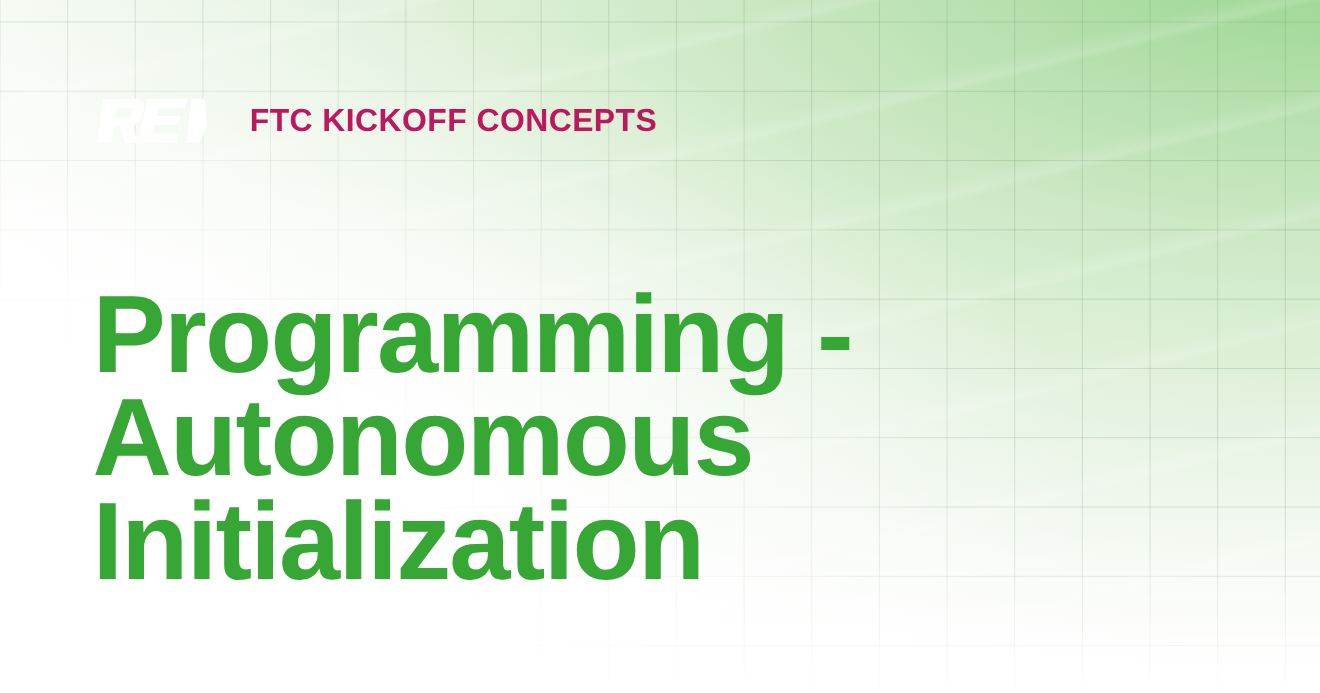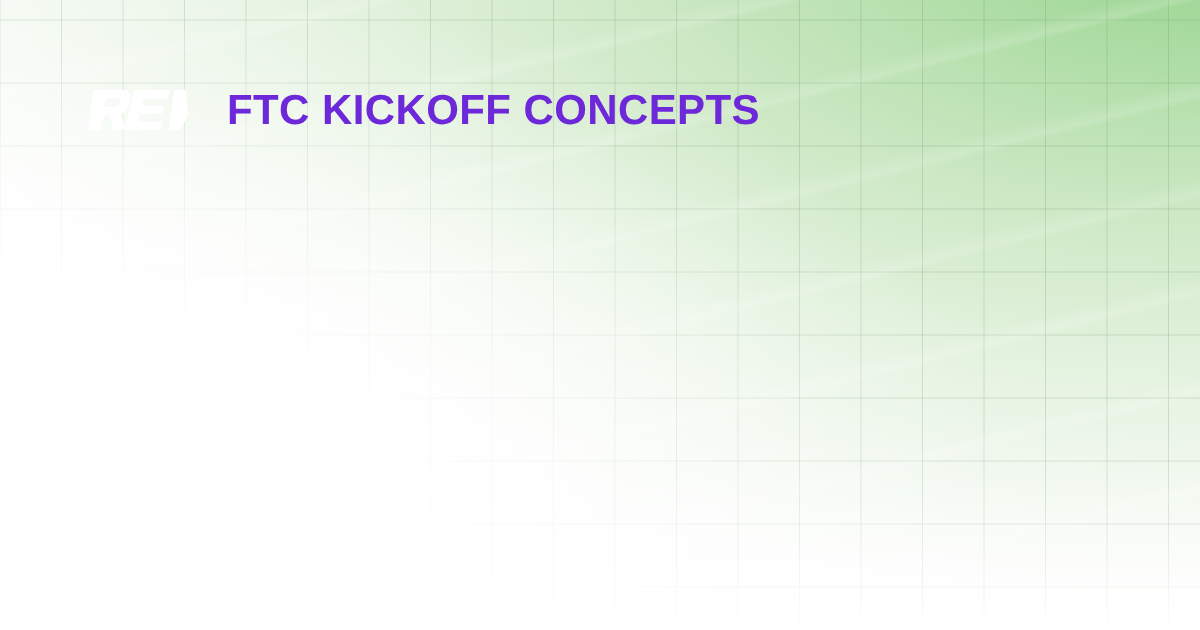--- a/index.html
+++ b/index.html
@@ -100,22 +100,22 @@
 
   #rev-logo {
     width: 113px;
     height: 40px;
     display: block;
     flex: 0 0 auto;
   }
 
   #header-title {
     margin-left: 28px;
-    color: #6d28d9;
-    font-size: 42px;
+    color: #be185d;
+    font-size: 29px;
     font-weight: 700;
     letter-spacing: 0.4px;
     line-height: 1;
     white-space: nowrap;
     text-rendering: geometricPrecision;
   }
 
   
 
   #headline {
@@ -155,14 +155,19 @@
 
         <path d="M96 0 L168 0 L164 17 L115 17 L112 31 L156 31 L152 47 L108 47 L104 63 L153 63 L149 80 L78 80 Z"></path>
 
         <path d="M176 0 L200 0 L204 50 L226 0 L226 0 L190 80 L166 80 Z"></path>
       </g>
     </svg>
 
     <div id="header-title">FTC KICKOFF CONCEPTS</div>
   </div>
 
+  <div id="headline">
+    <span class="line">Programming -</span>
+    <span class="line">Autonomous</span>
+    <span class="line">Initialization</span>
+  </div>
 
 </div>
 
 </body></html>

